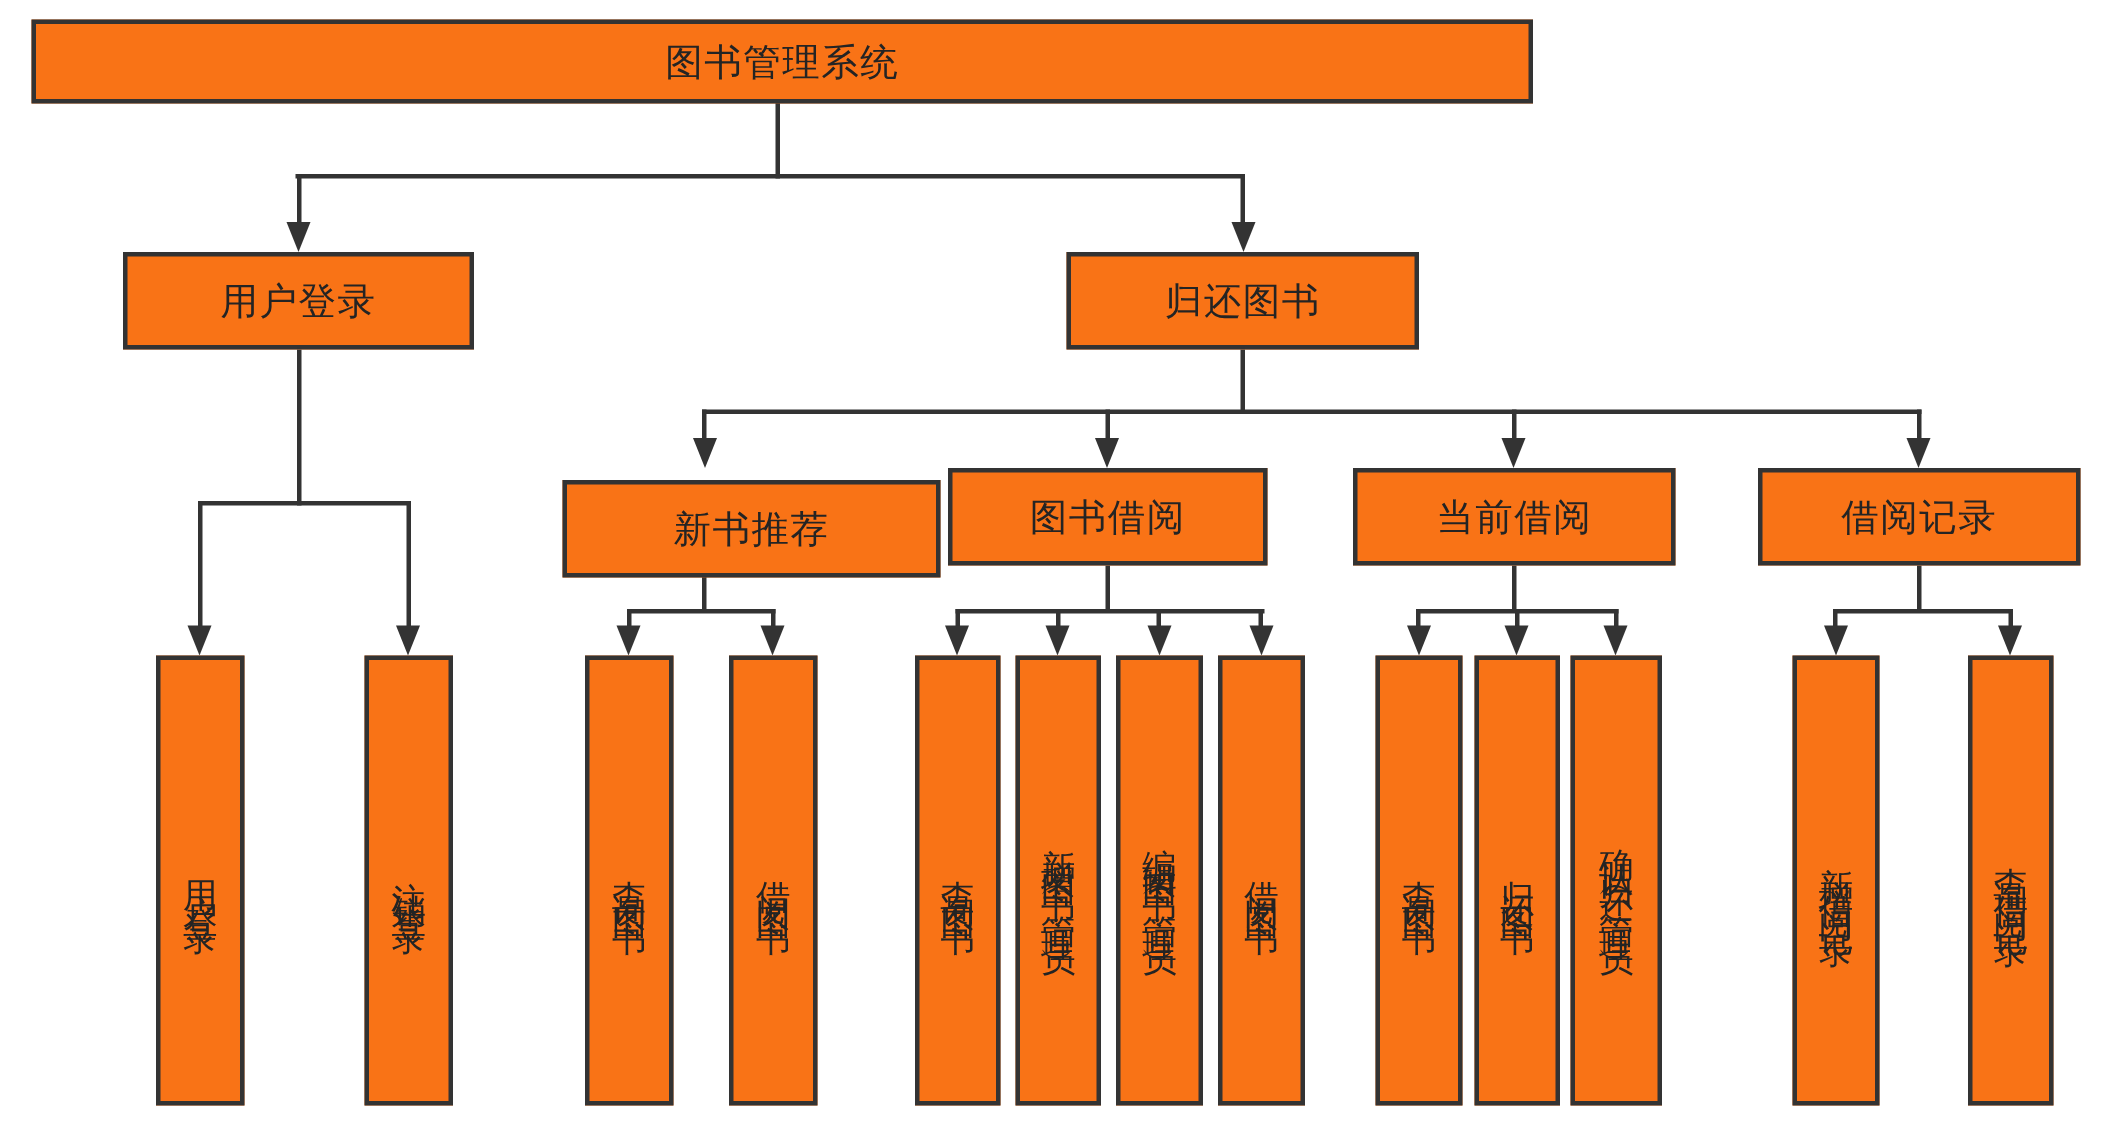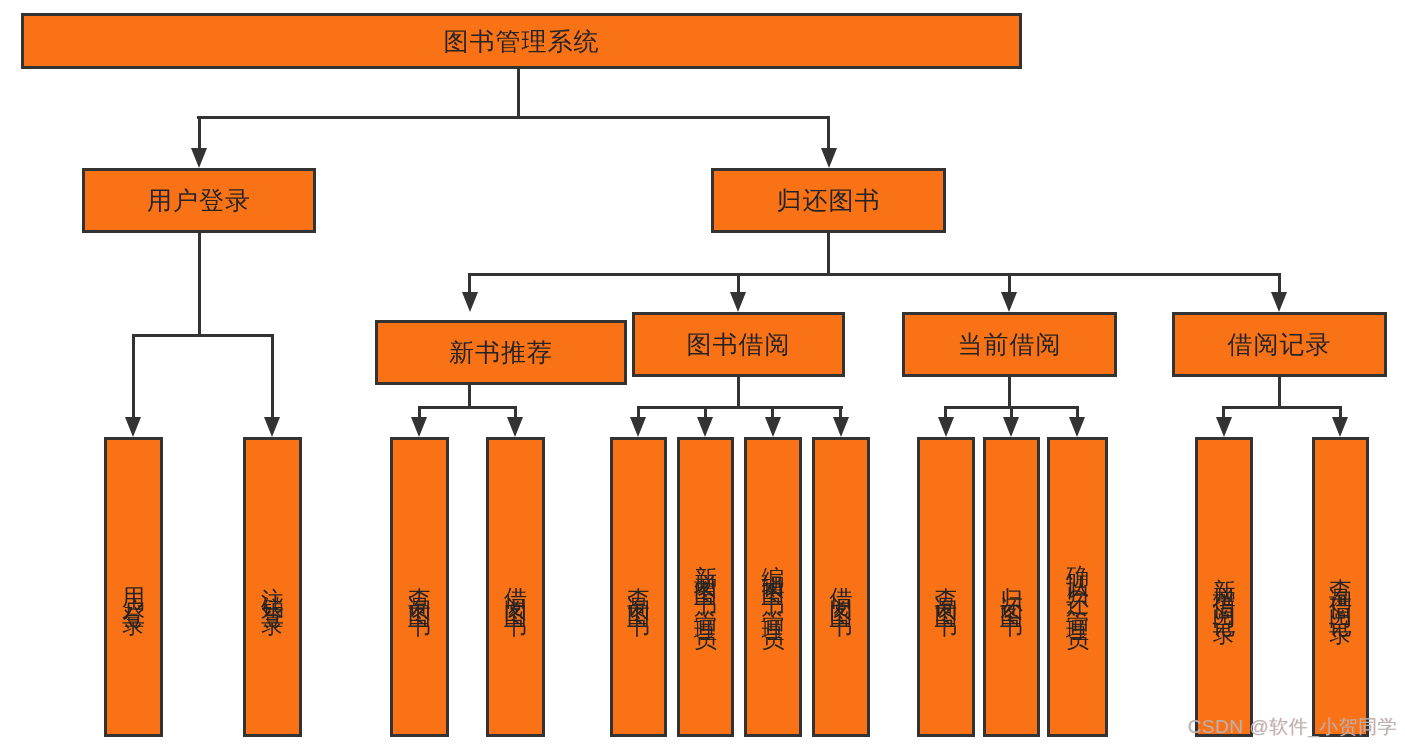--- a/index.html
+++ b/index.html
@@ -156,15 +156,14 @@
     <span class="vlbl">确认归还（管理员）</span>
   </div>
 
   <div class="box" style="left:1195px; top:437px; width:58px; height:300px;">
     <span class="vlbl">新增借阅记录</span>
   </div>
   <div class="box" style="left:1312px; top:437px; width:57px; height:300px;">
     <span class="vlbl">查询借阅记录</span>
   </div>
 
-  <div class="wm">CSDN @软件_小贺同学</div>
 
 </div>
 
 </body></html>

